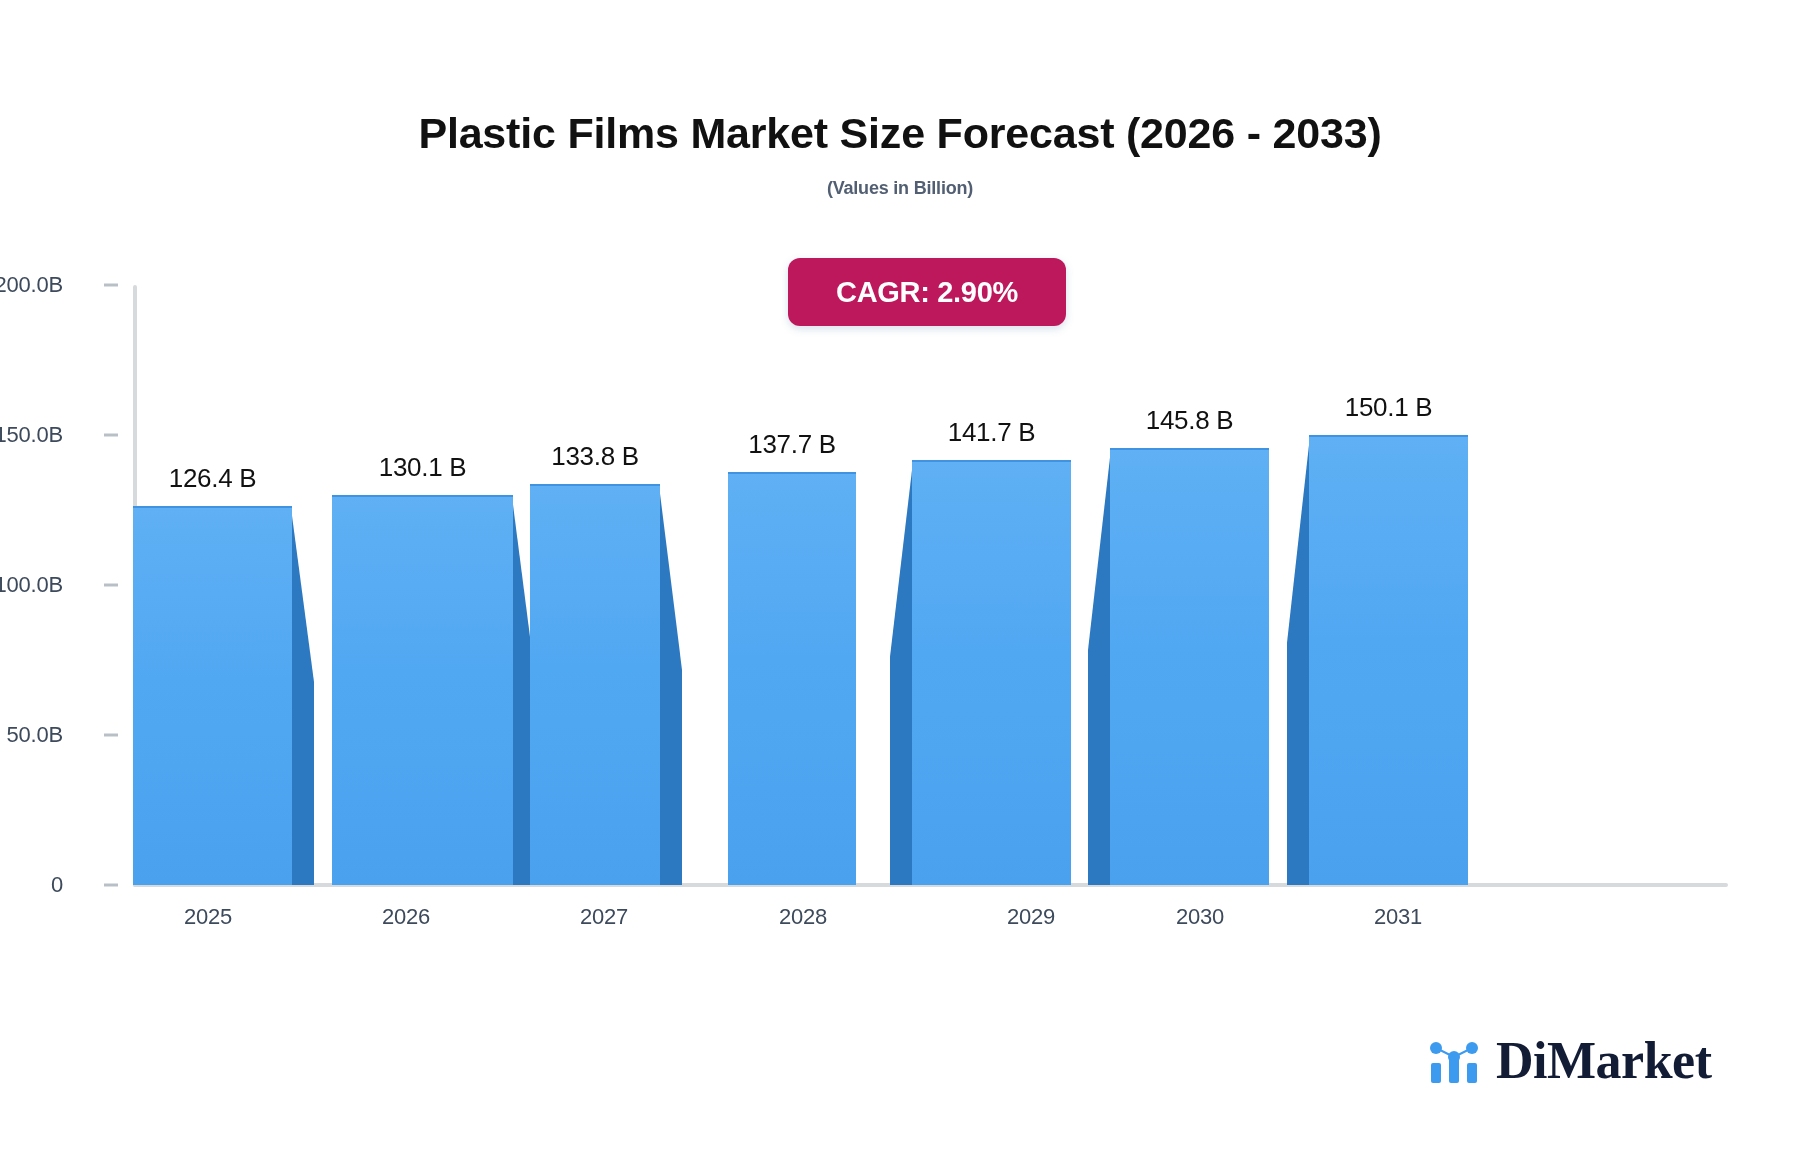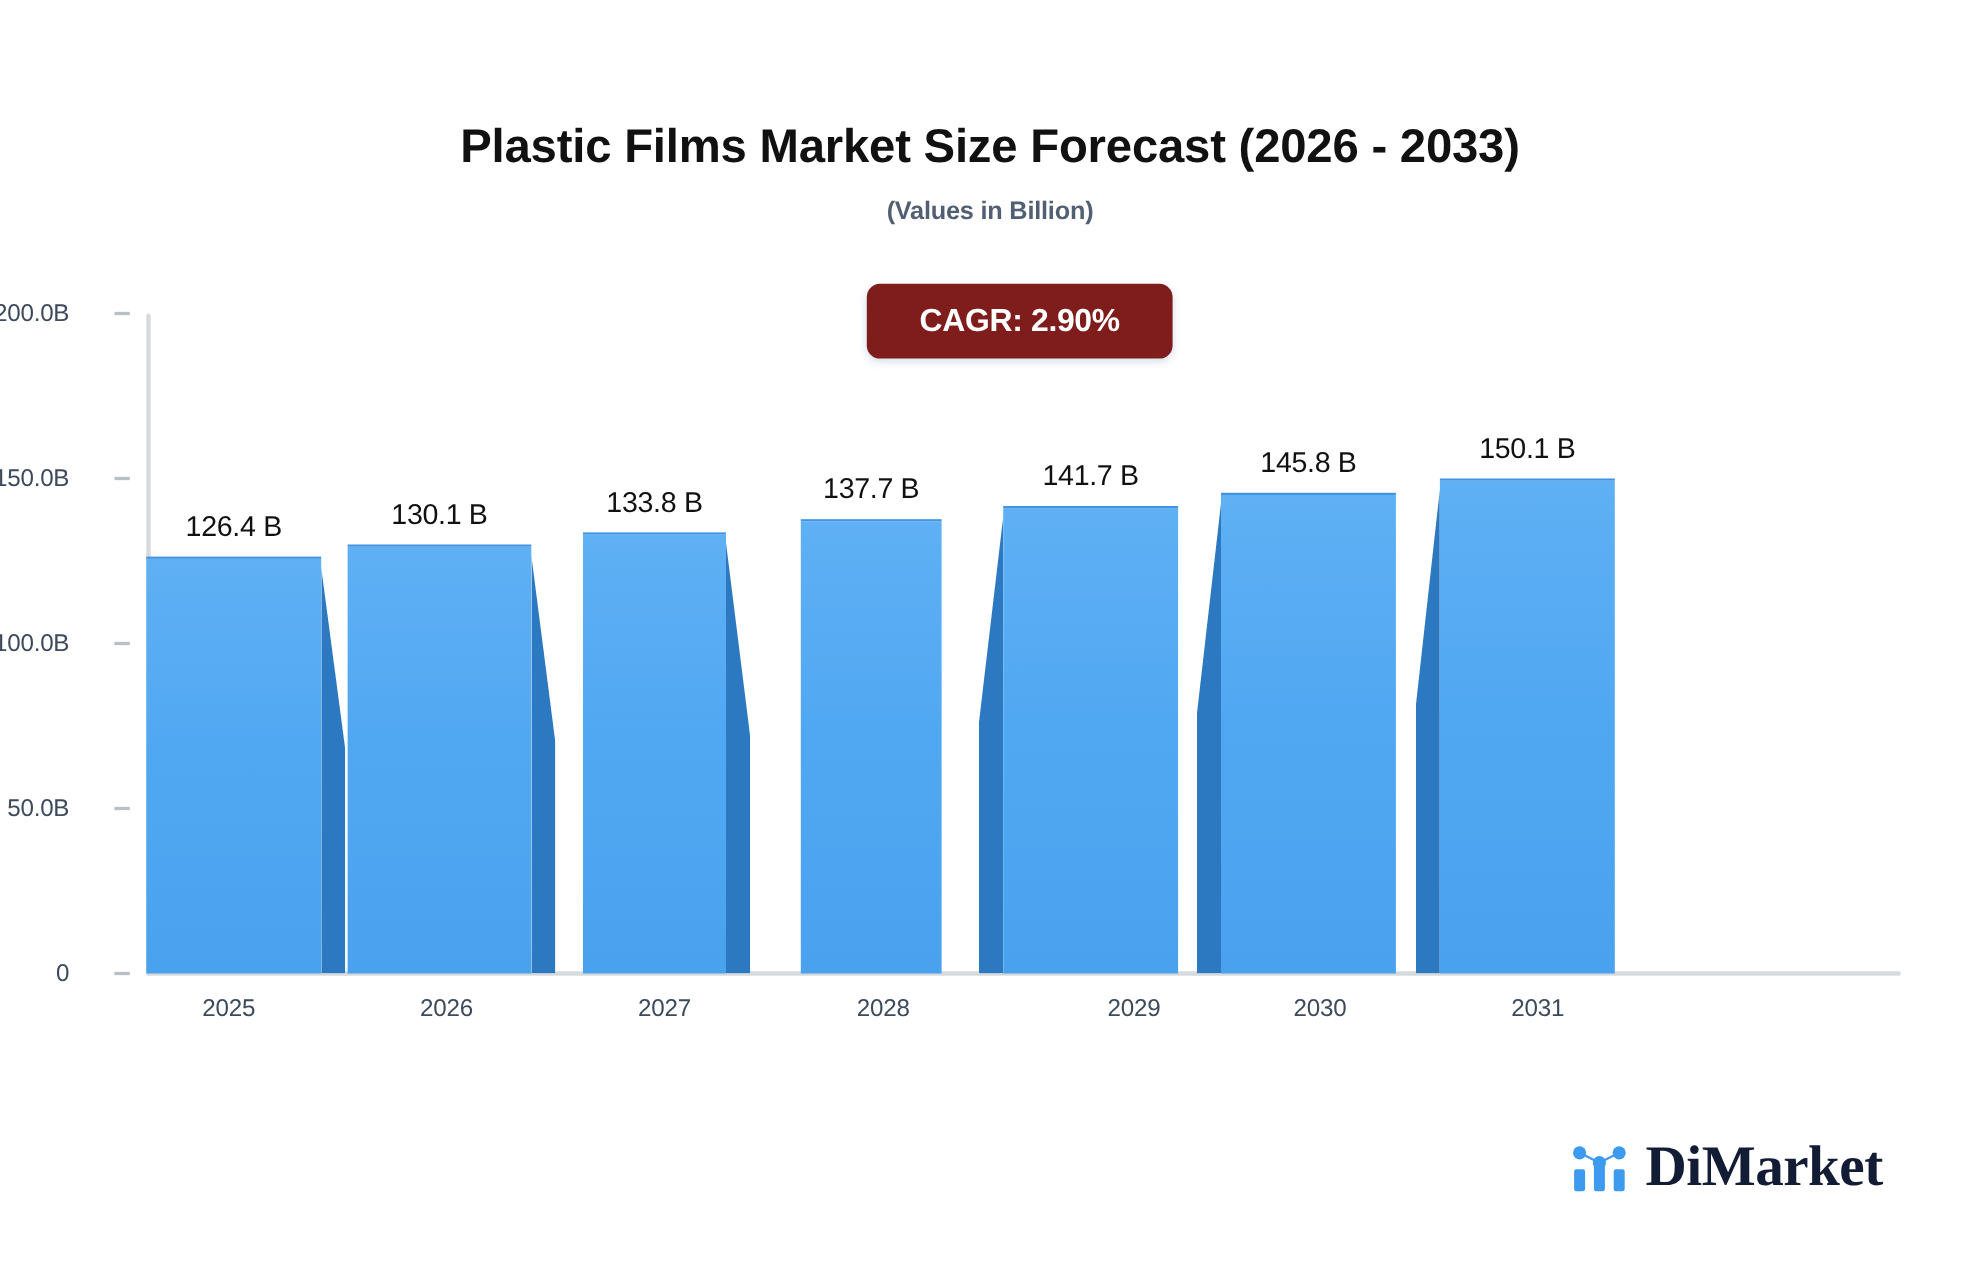--- a/index.html
+++ b/index.html
@@ -27,34 +27,34 @@
   }
   .chart-title {
     font-size: 43px;
     font-weight: bold;
     color: #111111;
     letter-spacing: -0.2px;
     line-height: 1.2;
   }
   .chart-subtitle {
     margin-top: 18px;
-    font-size: 23px;
+    font-size: 18px;
     font-weight: bold;
     color: #525f72;
     letter-spacing: -0.2px;
   }
 
   
   .cagr-badge {
     position: absolute;
     left: 788px;
     top: 258px;
     width: 278px;
     height: 68px;
-    background: #7f1d1d;
+    background: #be185d;
     border-radius: 12px;
     display: flex;
     align-items: center;
     justify-content: center;
     box-shadow: 0 3px 8px rgba(40,90,150,0.18);
   }
   .cagr-badge span {
     color: #ffffff;
     font-size: 29px;
     font-weight: bold;
@@ -197,21 +197,21 @@
         <div class="y-tick-mark" style="top: 735px;"></div>
         <div class="y-tick-label" style="top: 885px;">0</div>
         <div class="y-tick-mark" style="top: 885px;"></div>
       </div>
     <div id="bars">
         <div class="bar-wrap" style="left: 133px; width: 159px; height: 379.2px;">
           <div class="bar-side right" style="height: 369.2px; clip-path: polygon(0px 0px, 100% 45%, 100% 100%, 0px 100%);"></div>
           <div class="bar-face" style="height: 379.2px;"></div>
           <div class="bar-label">126.4 B</div>
         </div>
-        <div class="bar-wrap" style="left: 316px; width: 167px; height: 390.3px;">
+        <div class="bar-wrap" style="left: 332px; width: 181px; height: 390.3px;">
           <div class="bar-side right" style="height: 380.3px; clip-path: polygon(0px 0px, 100% 45%, 100% 100%, 0px 100%);"></div>
           <div class="bar-face" style="height: 390.3px;"></div>
           <div class="bar-label">130.1 B</div>
         </div>
         <div class="bar-wrap" style="left: 530px; width: 130px; height: 401.4px;">
           <div class="bar-side right" style="height: 391.4px; clip-path: polygon(0px 0px, 100% 45%, 100% 100%, 0px 100%);"></div>
           <div class="bar-face" style="height: 401.4px;"></div>
           <div class="bar-label">133.8 B</div>
         </div>
         <div class="bar-wrap" style="left: 728px; width: 128px; height: 413.1px;">

